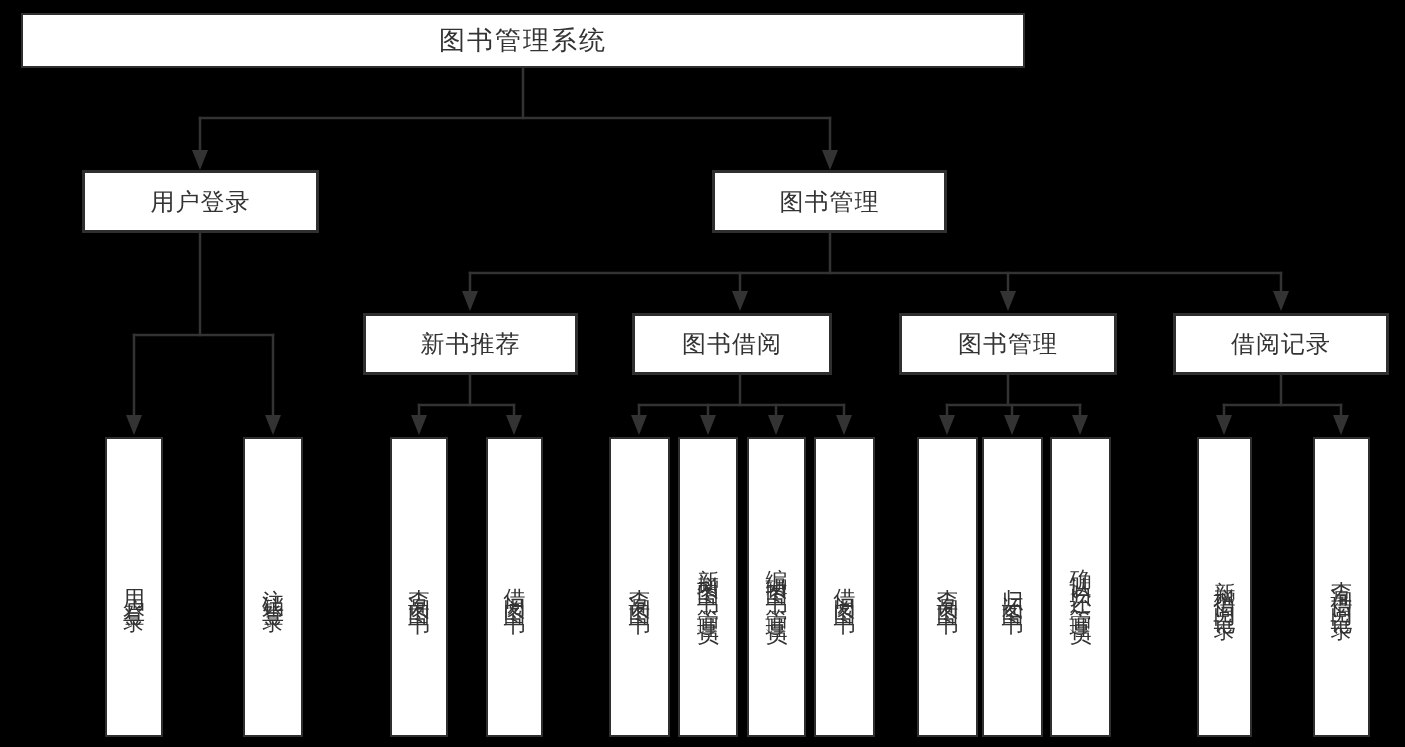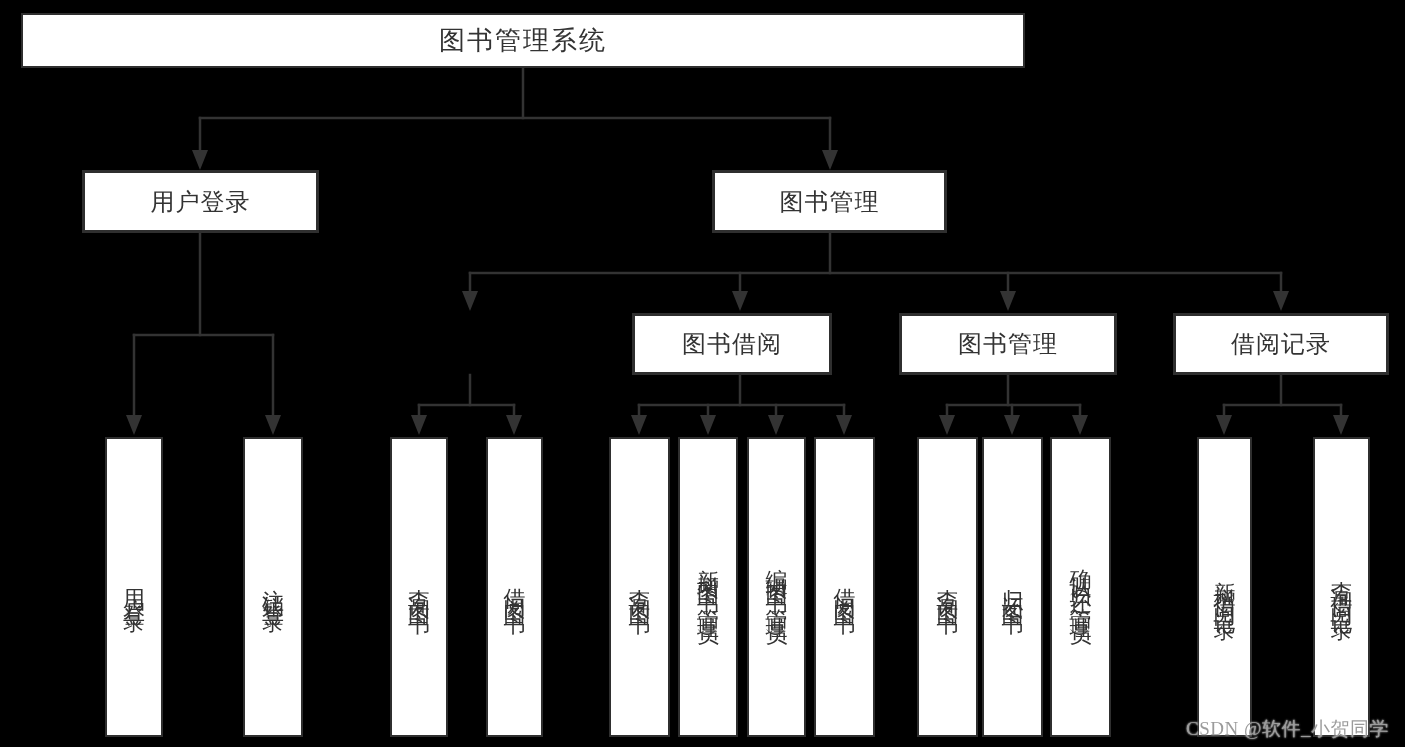--- a/index.html
+++ b/index.html
@@ -126,20 +126,23 @@
     <span>图书管理系统</span>
   </div>
 
   <div class="box hbox" style="left:82px; top:170px; width:237px; height:63px;">
     <span>用户登录</span>
   </div>
   <div class="box hbox" style="left:712px; top:170px; width:235px; height:63px;text-align:right;">
     <span>图书管理</span>
   </div>
 
+  <div class="box hbox" style="left:363px; top:313px; width:215px; height:62px;">
+    <span>新书推荐</span>
+  </div>
   <div class="box hbox" style="left:632px; top:313px; width:200px; height:62px;">
     <span>图书借阅</span>
   </div>
   <div class="box hbox" style="left:899px; top:313px; width:218px; height:62px;">
     <span>图书管理</span>
   </div>
   <div class="box hbox" style="left:1173px; top:313px; width:216px; height:62px;">
     <span>借阅记录</span>
   </div>
 
@@ -176,15 +179,14 @@
   <div class="box leaf" style="left:1050px; width:61px;">
     <span class="vtext">确认归还（管理员）</span>
   </div>
   <div class="box leaf" style="left:1197px; width:55px;">
     <span class="vtext">新增借阅记录</span>
   </div>
   <div class="box leaf" style="left:1313px; width:57px;">
     <span class="vtext">查询借阅记录</span>
   </div>
 
-  <div class="watermark">CSDN @软件_小贺同学</div>
 
 </div>
 
 </body></html>

